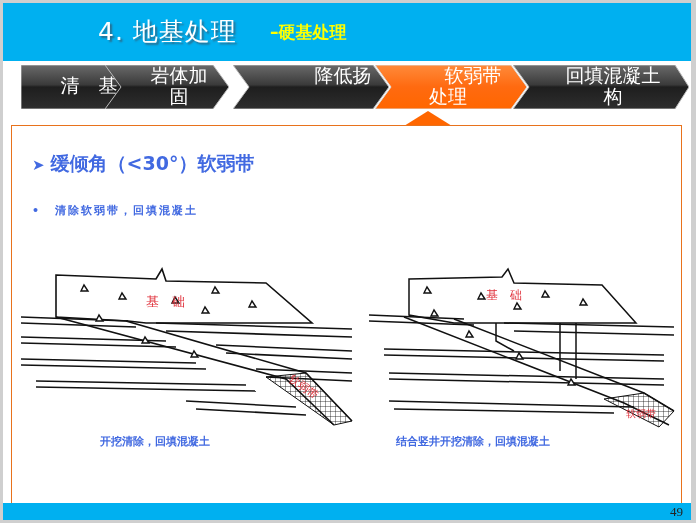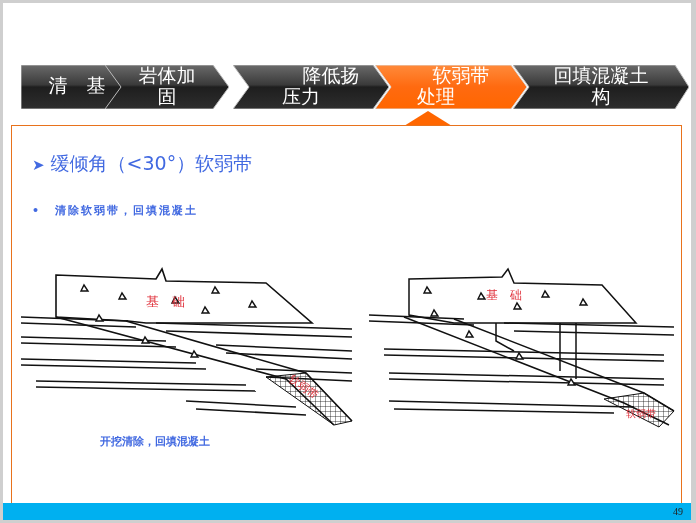--- a/index.html
+++ b/index.html
@@ -2,38 +2,42 @@
 <html><head>
 <meta charset="utf-8">
 <style>
   html,body{margin:0;padding:0;}
   body{width:696px;height:523px;background:#cfcfcf;position:relative;overflow:hidden;font-family:"DejaVu Serif","Liberation Serif",serif;}
   .slide{position:absolute;left:3px;top:3px;width:688px;height:517px;background:#ffffff;}
   .header{position:absolute;left:0;top:0;width:688px;height:58px;background:#00b0f0;}
   .title{position:absolute;left:95px;top:12px;font-family:"DejaVu Sans","Liberation Sans",sans-serif;font-size:25px;color:#ffffff;text-shadow:2px 2px 2px #2a6a8a;letter-spacing:1px;}
   .subtitle{position:absolute;left:267px;top:18px;font-family:"DejaVu Sans","Liberation Sans",sans-serif;font-size:17px;color:#ffff00;font-weight:bold;}
   .tabs{position:absolute;left:18px;top:62px;width:667px;height:44px;}
-  .tab{position:absolute;top:0;height:44px;}
+  .tab{position:absolute;top:0;height:44px;padding-left:24px;}
   .tab svg{position:absolute;left:0;top:0;}
   .tab .lbl{position:absolute;left:0;top:0;width:100%;height:44px;color:#ffffff;font-size:19px;line-height:21px;text-align:center;font-family:"DejaVu Serif","Liberation Serif",serif;}
   .pointer{position:absolute;left:401px;top:108px;width:0;height:0;border-left:24px solid transparent;border-right:24px solid transparent;border-bottom:15px solid #ff6600;}
   .content{position:absolute;left:8px;top:122px;width:671px;height:380px;border:1.5px solid #e8721c;box-sizing:border-box;background:#fff;}
-  .heading{position:absolute;left:20px;top:25px;font-size:19px;font-weight:normal;color:#4169e1;font-family:"DejaVu Sans","Liberation Sans",sans-serif;}
+  .heading{position:absolute;left:20px;top:25px;font-size:19px;font-weight:bold;color:#4169e1;font-family:"DejaVu Sans","Liberation Sans",sans-serif;}
   .heading .arrow{font-size:15px;margin-right:6px;}
   .bullet{position:absolute;left:20px;top:77px;font-size:11px;font-weight:bold;color:#4169e1;letter-spacing:2px;}
   .bullet .dot{margin-right:14px;}
   .fig{position:absolute;}
   .cap{position:absolute;font-size:11px;color:#4169e1;font-weight:bold;}
   .footer{position:absolute;left:0;top:500px;width:688px;height:17px;background:#00b0f0;}
-  .pagenum{position:absolute;right:8px;top:0;font-size:10px;color:#222;font-family:"Liberation Serif",serif;line-height:17px;}
+  .pagenum{position:absolute;right:8px;top:0;font-size:13px;color:#222;font-family:"Liberation Serif",serif;line-height:17px;}
 </style>
 </head>
 <body>
 
 <div class="slide">
+  <div class="header">
+    <div class="title">4. 地基处理</div>
+    <div class="subtitle">–硬基处理</div>
+  </div>
 
   <div class="tabs">
 
     <div class="tab" style="left:0;width:112px;">
       <svg width="112" height="44">
         <defs>
             <linearGradient id="gd" x1="0" y1="0" x2="0" y2="1">
               <stop offset="0" stop-color="#6a6a6a"></stop>
               <stop offset="0.45" stop-color="#3a3a3a"></stop>
               <stop offset="0.5" stop-color="#1e1e1e"></stop>
@@ -59,21 +63,20 @@
           <div>固</div>
         </div>
     </div>
 
     <div class="tab" style="left:212px;width:156px;">
       <svg width="156" height="44">
         <polygon points="0,0 140,0 156,22 140,44 0,44 16,22" fill="url(#gd)" stroke="#bbb" stroke-width="1"></polygon>
       </svg>
       <div class="lbl">
           <div style="padding-left:40px;">降低扬</div>
-          <div style="padding-right:20px;">压力</div>
         </div>
     </div>
 
     <div class="tab" style="left:354px;width:152px;">
       <svg width="152" height="44">
         <polygon points="0,0 136,0 152,22 136,44 0,44 16,22" fill="url(#go)" stroke="#ddd" stroke-width="1"></polygon>
       </svg>
       <div class="lbl">
           <div style="padding-left:20px;">软弱带</div>
           <div style="padding-right:30px;">处理</div>
@@ -180,18 +183,19 @@
         <polygon points="102,76 109,76 105,70"></polygon>
           <polygon points="152,98 159,98 155,92"></polygon>
         <polygon points="204,124 211,124 207,118"></polygon>
       </g>
       <polygon points="240,138 280,132 310,150 295,166" fill="url(#chk)" stroke="#111" stroke-width="1"></polygon>
       <text x="122" y="38" font-size="12" fill="#e0303a" font-family="DejaVu Serif, serif">基　础</text>
       <text x="262" y="156" font-size="10" fill="#e0303a" font-family="DejaVu Serif, serif">软弱带</text>
     </svg>
 
     <div class="cap" style="left:88px;top:308px;">开挖清除，回填混凝土</div>
+    <div class="cap" style="left:384px;top:308px;">结合竖井开挖清除，回填混凝土</div>
   </div>
 
   <div class="footer">
     <span class="pagenum">49</span>
   </div>
 </div>
 
 </body></html>

